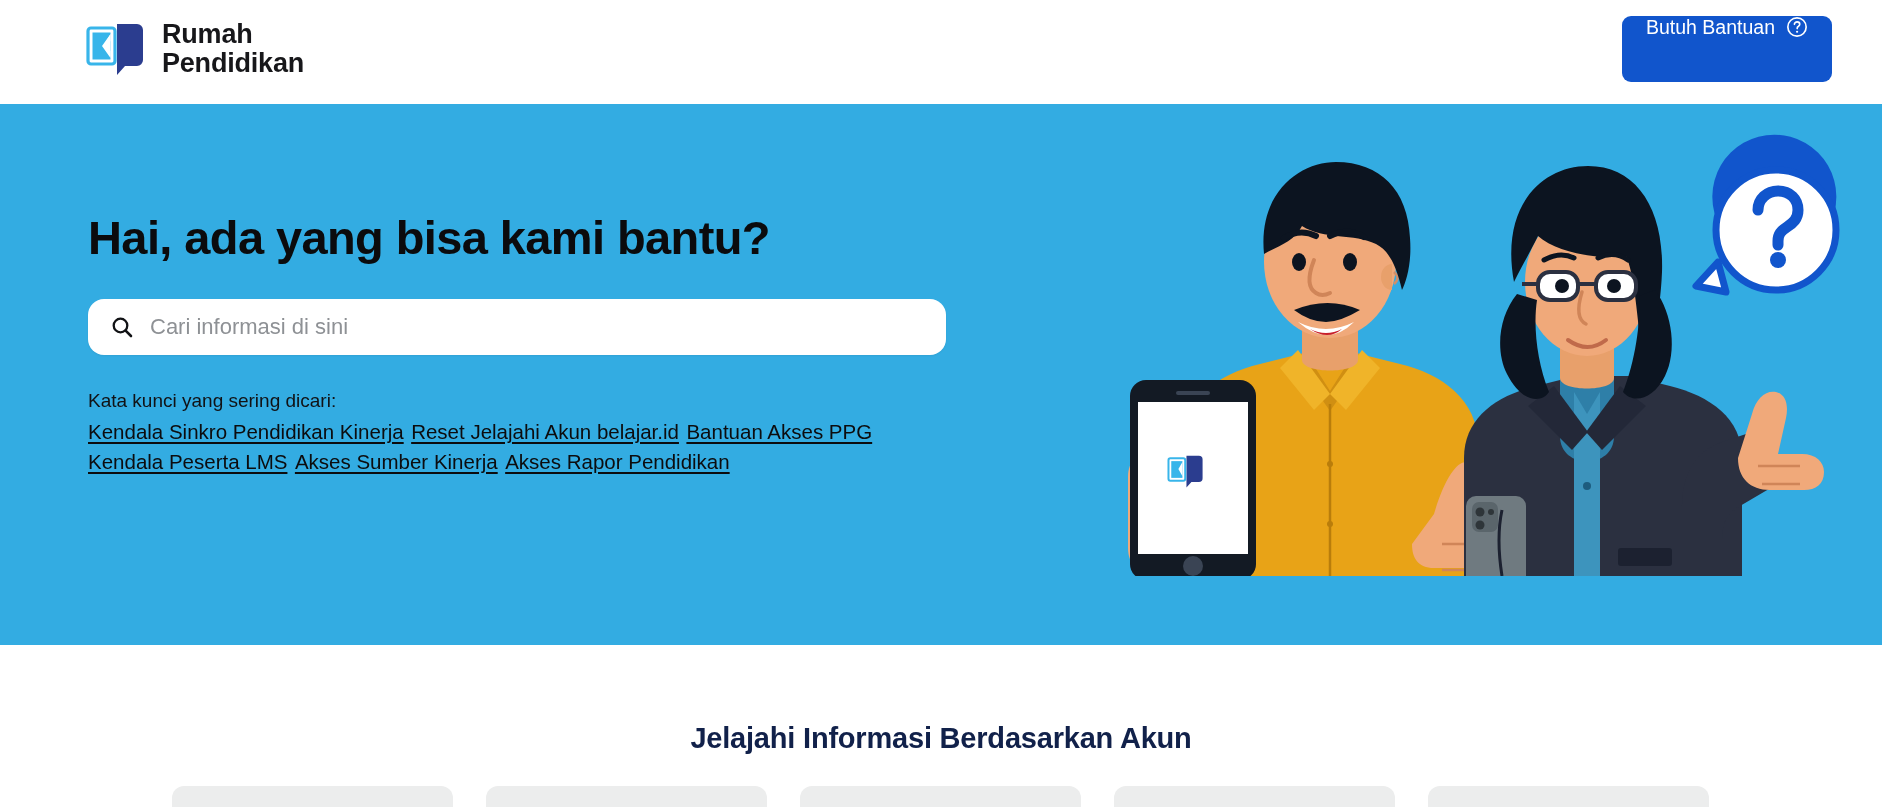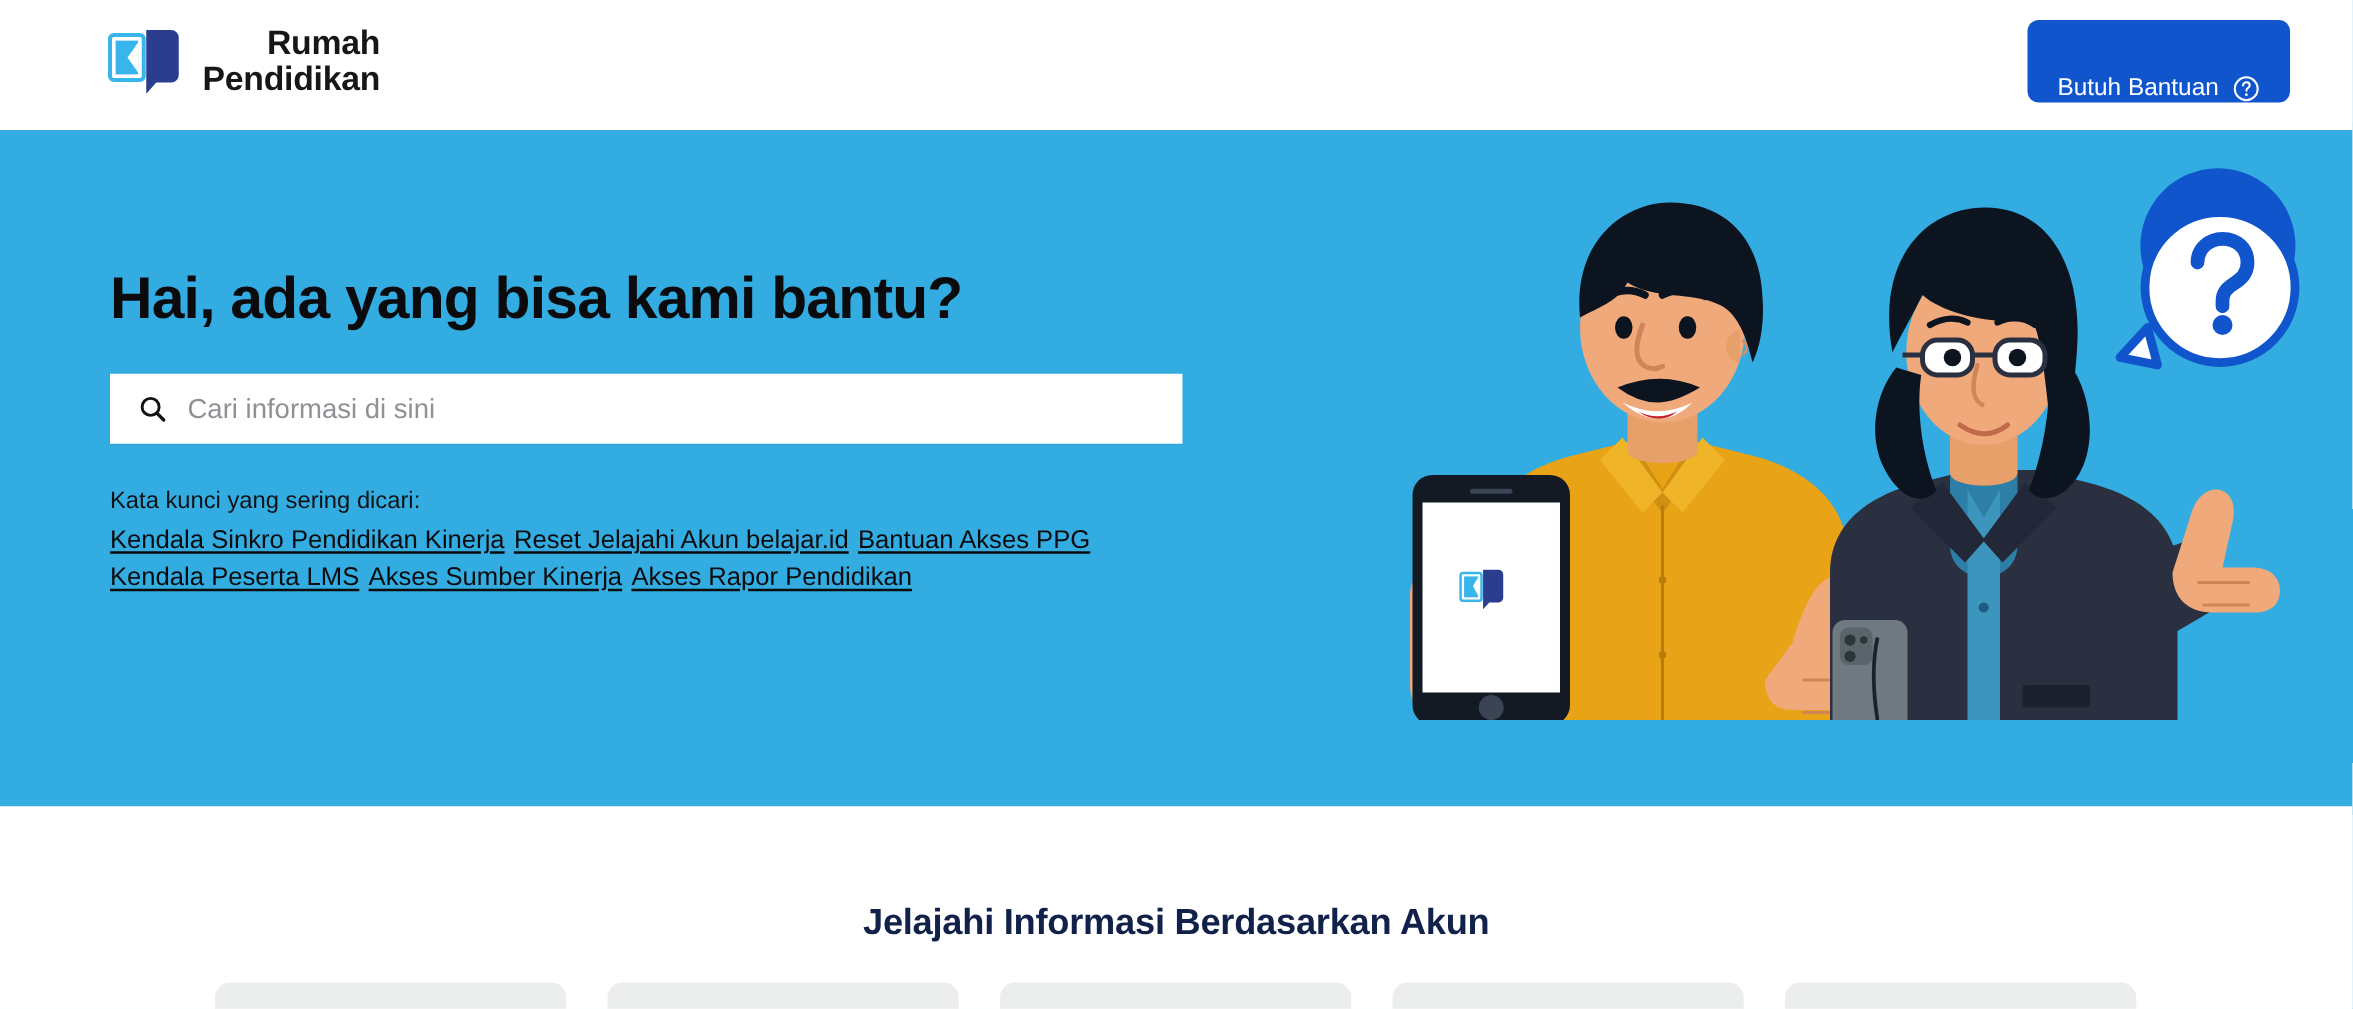--- a/index.html
+++ b/index.html
@@ -45,26 +45,25 @@
     display: block;
   }
 
   .brand-text {
     font-size: 27px;
     line-height: 1.06;
     font-weight: bold;
     color: #17171a;
     letter-spacing: -0.2px;
     white-space: pre-line;
-    text-align: right;
   }
 
   .help-btn {
     display: inline-flex;
-    align-items: flex-end;
+    align-items: flex-start;
     gap: 11px;
     background: #1155CC;
     color: #ffffff;
     border: none;
     border-radius: 9px;
     height: 66px;
     padding: 0 24px;
     font-family: "Liberation Sans", sans-serif;
     font-size: 19.5px;
     font-weight: normal;
@@ -110,21 +109,21 @@
     letter-spacing: -0.6px;
     line-height: 1.12;
   }
 
   .search-wrap {
     position: relative;
     margin-top: 34px;
     width: 858px;
     height: 56px;
     background: #ffffff;
-    border-radius: 0;
+    border-radius: 16px;
     display: flex;
     align-items: center;
     padding: 0 22px;
     gap: 16px;
     box-shadow: 0 1px 2px rgba(0,0,0,0.06);
   }
 
   .search-icon { width: 24px; height: 24px; flex: none; display: block; }
 
   .search-input {

